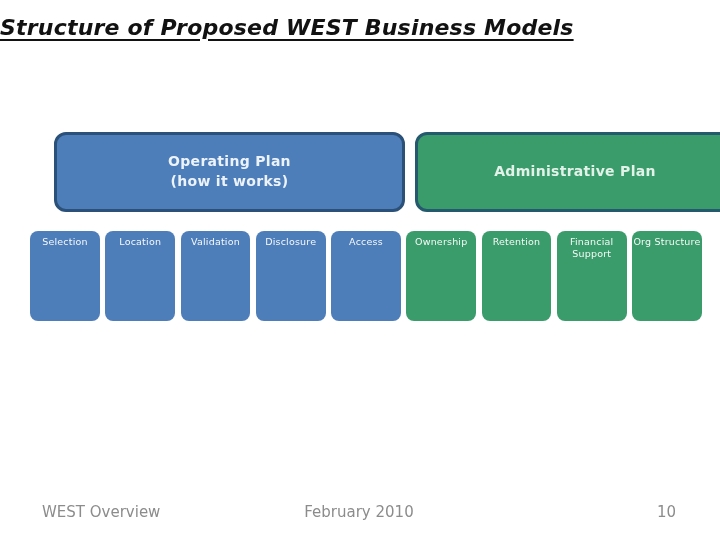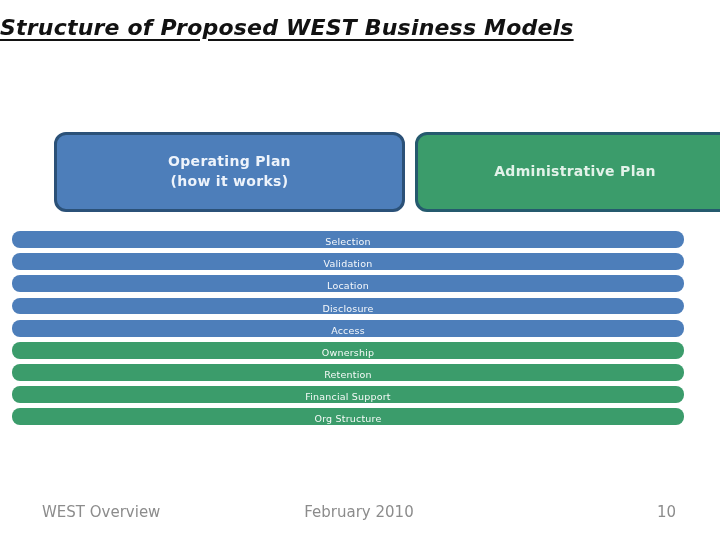--- a/index.html
+++ b/index.html
@@ -48,25 +48,24 @@
     color:#edf3fb;
   }
   .plan-box.admin{
     left:403px;width:320px;
     background:var(--ad-fill);
     border:3px solid var(--ad-border);
     color:#e2f2e9;
   }
   .cards-row{
     position:absolute;
-    left:12px;top:231px;
+    left:30px;top:231px;
     width:672px;height:114px;
     display:flex;
     gap:5.3px;
-    flex-direction:column;
   }
   .card{
     flex:1 1 0;
     height:90px;
     border-radius:8px;
     padding-top:5px;
     text-align:center;
     font-size:9.5px;
     line-height:1.25;
     color:rgba(255,255,255,0.95);
@@ -95,22 +94,22 @@
     <span>Operating Plan</span>
     <span>(how it works)</span>
   </div>
 
   <div class="plan-box admin">
     <span>Administrative Plan</span>
   </div>
 
   <div class="cards-row">
     <div class="card operating">Selection</div>
+    <div class="card operating">Location</div>
     <div class="card operating">Validation</div>
-    <div class="card operating">Location</div>
     <div class="card operating">Disclosure</div>
     <div class="card operating">Access</div>
     <div class="card admin">Ownership</div>
     <div class="card admin">Retention</div>
     <div class="card admin">Financial Support</div>
     <div class="card admin">Org Structure</div>
   </div>
 
   <div class="footer">
     <span class="left">WEST Overview</span>

